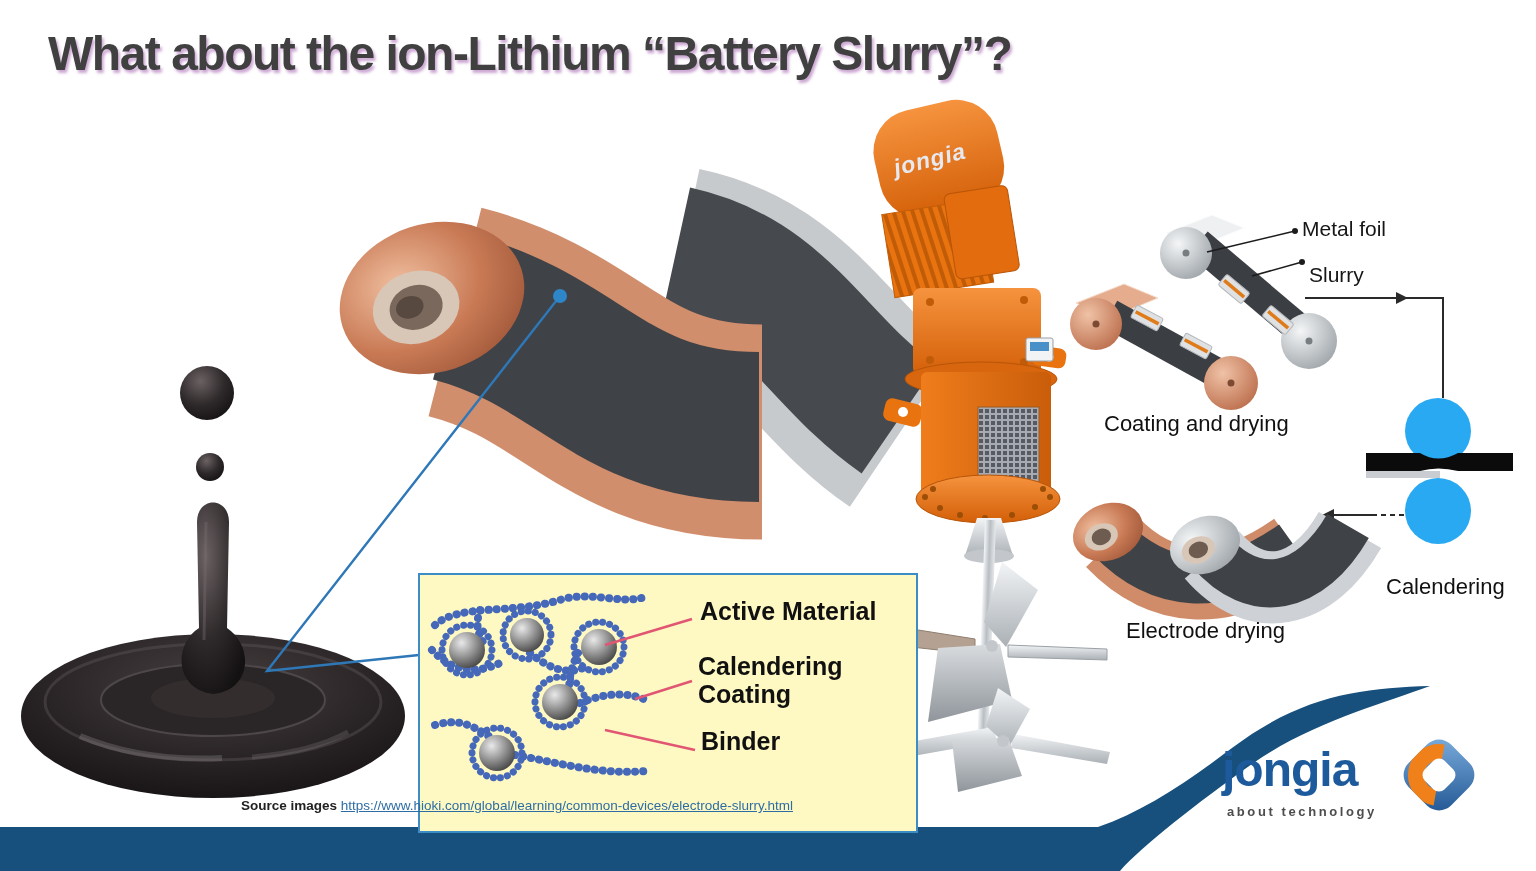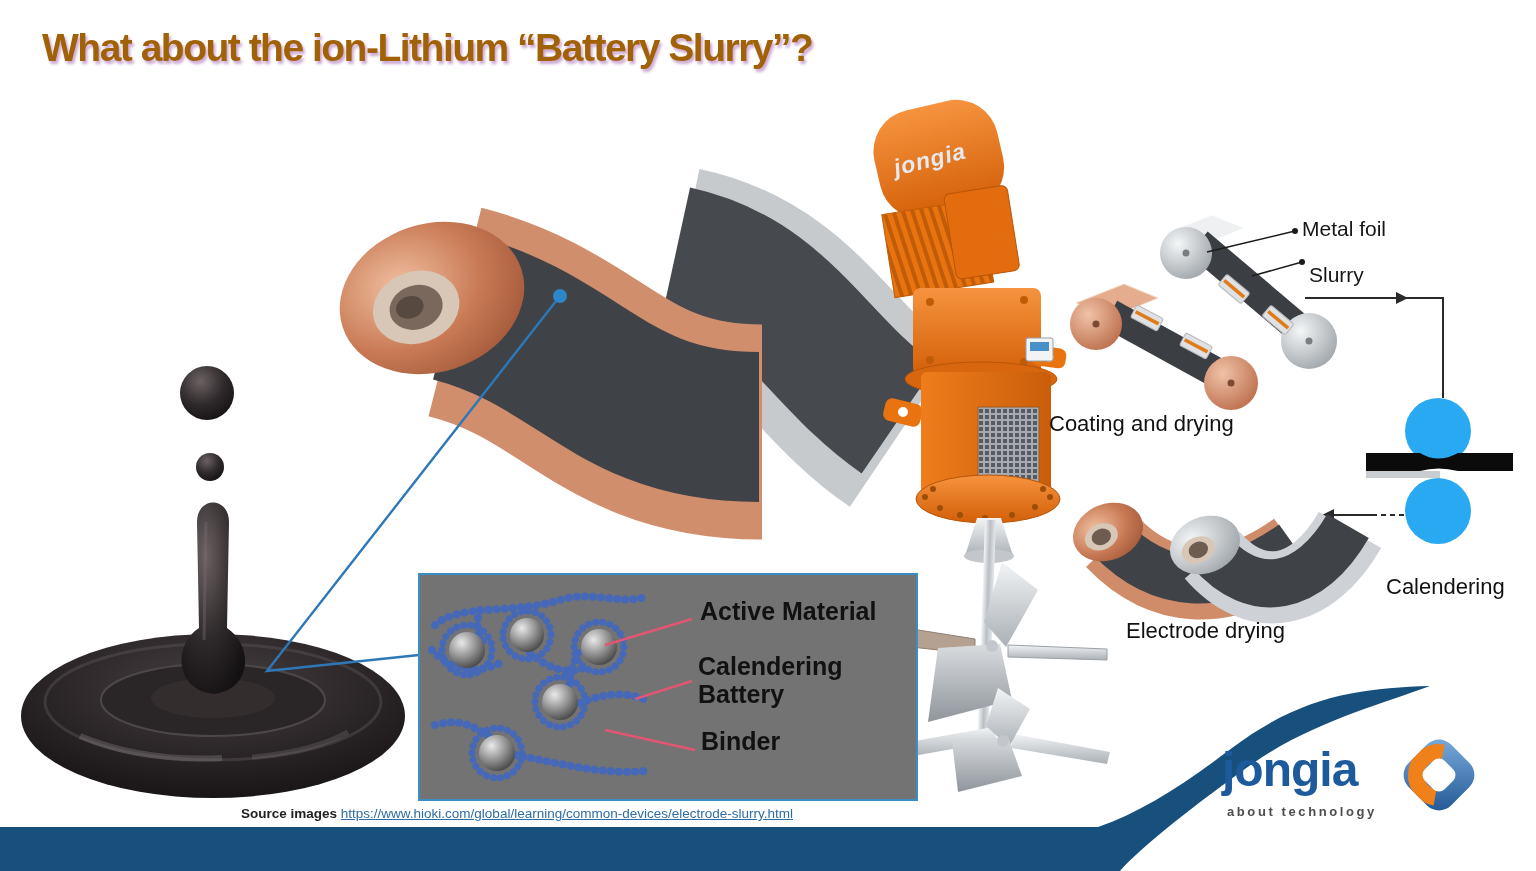--- a/index.html
+++ b/index.html
@@ -1,38 +1,38 @@
 <!DOCTYPE html>
 <html><head>
 <meta charset="utf-8">
 <style>
   html,body{margin:0;padding:0;background:#ffffff;}
   .stage{position:relative;width:1536px;height:871px;overflow:hidden;background:#ffffff;
          font-family:"Liberation Sans",sans-serif;}
   .scene{position:absolute;left:0;top:0;}
   .abs{position:absolute;white-space:nowrap;}
-  .title{left:42px;top:26px;font-size:39px;font-weight:700;letter-spacing:-1.5px;
-         color:#a16207;text-shadow:2px 3px 3px rgba(110,0,130,.35);}
+  .title{left:48px;top:26px;font-size:48px;font-weight:700;letter-spacing:-1.5px;
+         color:#404040;text-shadow:2px 3px 3px rgba(110,0,130,.35);}
   .plabel{font-size:21px;color:#161616;}
   .pcaption{font-size:22px;color:#111;}
   .lbl-metal{left:1302px;top:217px;}
   .lbl-slurry{left:1309px;top:263px;}
-  .cap-coating{left:1049px;top:411px;}
+  .cap-coating{left:1104px;top:411px;}
   .cap-calender{left:1386px;top:550px;margin-top:24px;}
   .cap-electrode{left:1126px;top:618px;}
   .mixer-brand{left:893px;top:146px;font-size:23px;font-weight:700;font-style:italic;
                color:#e6e9f0;transform:rotate(-14deg);letter-spacing:1px;}
-  .inset{position:absolute;left:418px;top:573px;width:500px;height:228px;background:#737373;
+  .inset{position:absolute;left:418px;top:573px;width:500px;height:260px;background:#fef9c3;
          border:2.5px solid #3c8dc5;box-sizing:border-box;}
   .inset .ilabel{position:absolute;font-size:25px;font-weight:700;color:#111;line-height:1;}
   .il-active{left:280px;top:24px;}
   .il-conductive{left:278px;top:79px;}
   .il-additive{left:278px;top:107px;}
   .il-binder{left:281px;top:154px;}
-  .source{left:241px;top:798px;font-size:13.5px;color:#222;font-weight:700;margin-top:8px;}
+  .source{left:241px;top:798px;font-size:13.5px;color:#222;font-weight:700;}
   .source a{font-weight:400;color:#2e6da4;text-decoration:underline;}
   .logo-word{left:1222px;top:742px;font-size:48px;font-weight:800;letter-spacing:-1px;color:#1c5a9c;}
   .logo-tag{left:1227px;top:804px;font-size:13px;font-weight:700;letter-spacing:2.6px;color:#4d4d4d;}
   .logo-icon{position:absolute;left:1398px;top:734px;}
 </style>
 </head>
 <body>
 
 <div class="stage">
 
@@ -300,21 +300,21 @@
       <circle cx="77" cy="178" r="18" fill="url(#gSph)"></circle>
     </g>
     <g stroke="#e05673" stroke-width="2.5">
       <path d="M185,70 L272,44"></path>
       <path d="M215,124 L272,106"></path>
       <path d="M185,155 L275,175"></path>
     </g>
   </svg>
   <span class="ilabel il-active">Active Material</span>
   <span class="ilabel il-conductive">Calendering</span>
-  <span class="ilabel il-additive">Battery</span>
+  <span class="ilabel il-additive">Coating</span>
   <span class="ilabel il-binder">Binder</span>
 </div>
 
 <div class="abs source">
   <span>Source images</span>
   <a href="#">https://www.hioki.com/global/learning/common-devices/electrode-slurry.html</a>
 </div>
 
 <span class="abs logo-word">jongia</span>
 <span class="abs logo-tag">about technology</span>

